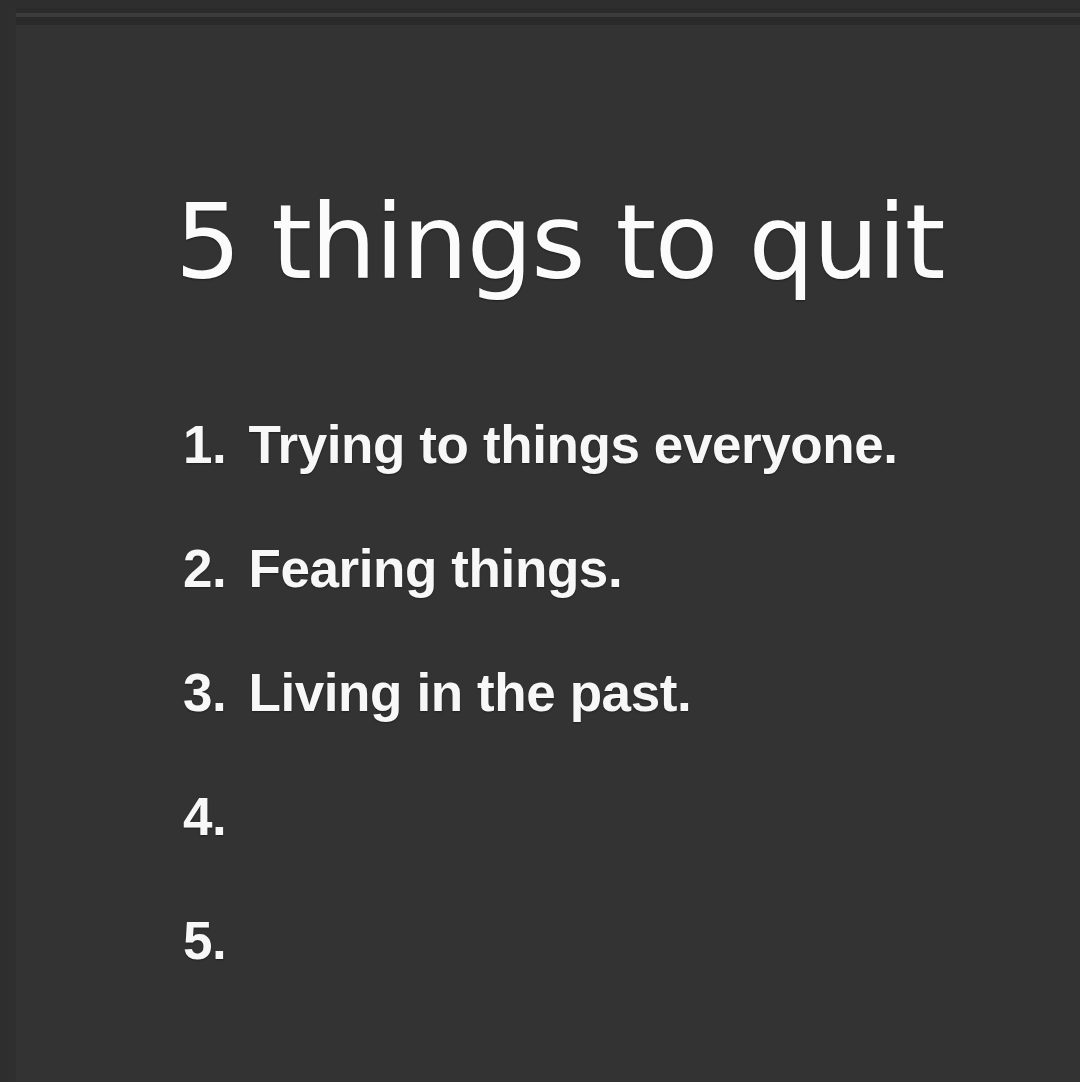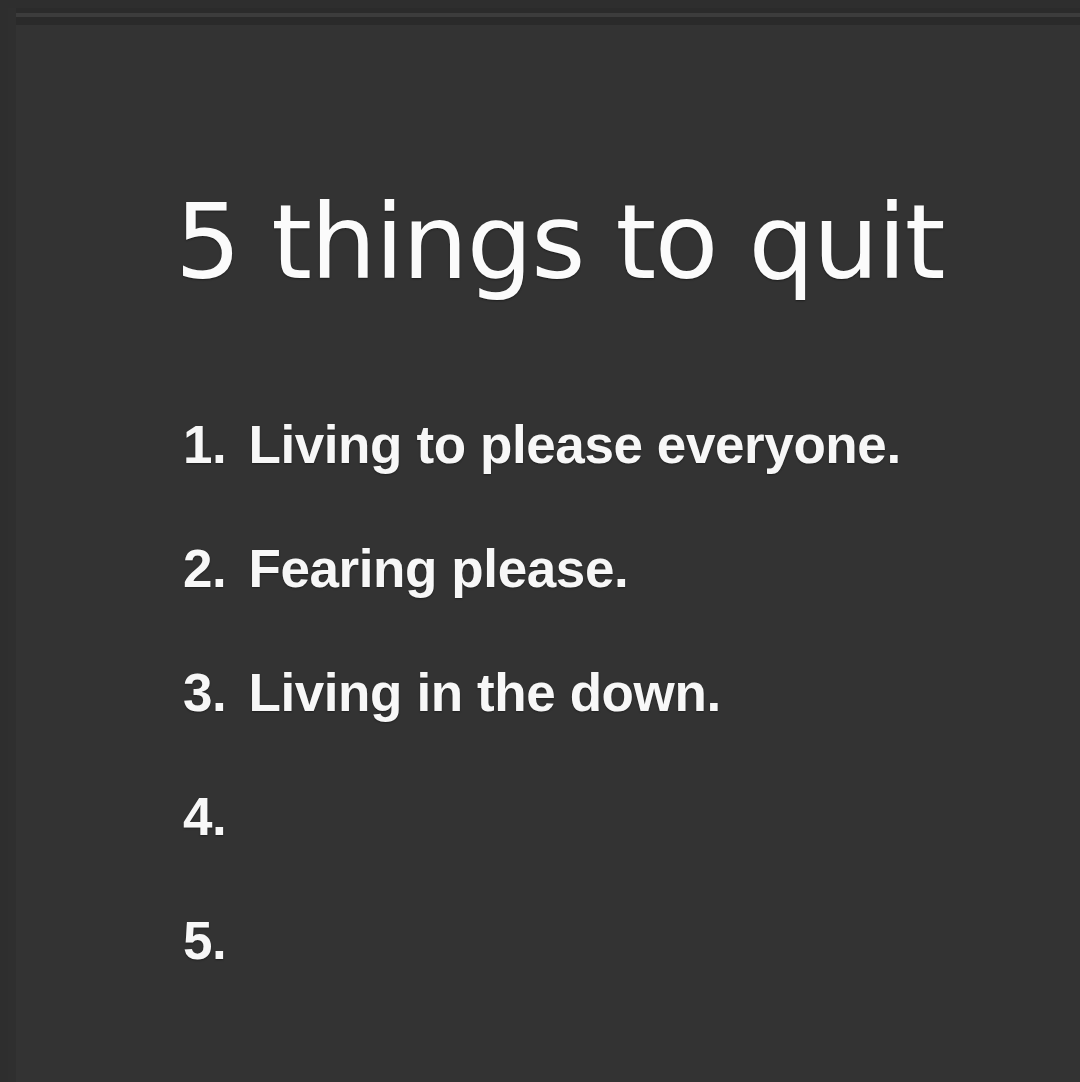--- a/index.html
+++ b/index.html
@@ -111,29 +111,29 @@
   <div class="edge-top-light"></div>
   <div class="edge-top-hairline"></div>
   <div class="edge-left"></div>
   <div class="edge-right"></div>
 
   <h1 id="quote-title">5 things to quit</h1>
 
   <ul id="quit-list">
     <li class="list-item">
       <span class="item-number">1.</span>
-      <span class="item-text">Living to please everyone.</span>
+      <span class="item-text">Trying to things everyone.</span>
     </li>
     <li class="list-item">
       <span class="item-number">2.</span>
-      <span class="item-text">Fearing please.</span>
+      <span class="item-text">Fearing things.</span>
     </li>
     <li class="list-item">
       <span class="item-number">3.</span>
-      <span class="item-text">Living in the down.</span>
+      <span class="item-text">Living in the past.</span>
     </li>
     <li class="list-item">
       <span class="item-number">4.</span>
     </li>
     <li class="list-item">
       <span class="item-number">5.</span>
     </li>
   </ul>
 
 </div>

